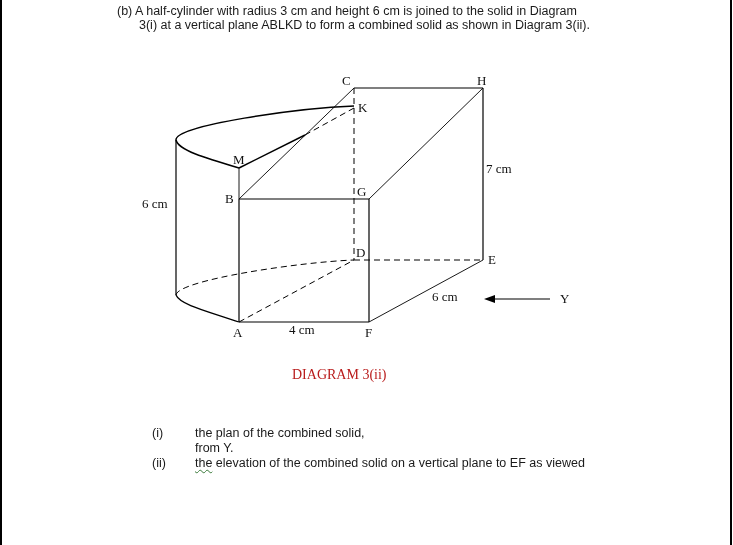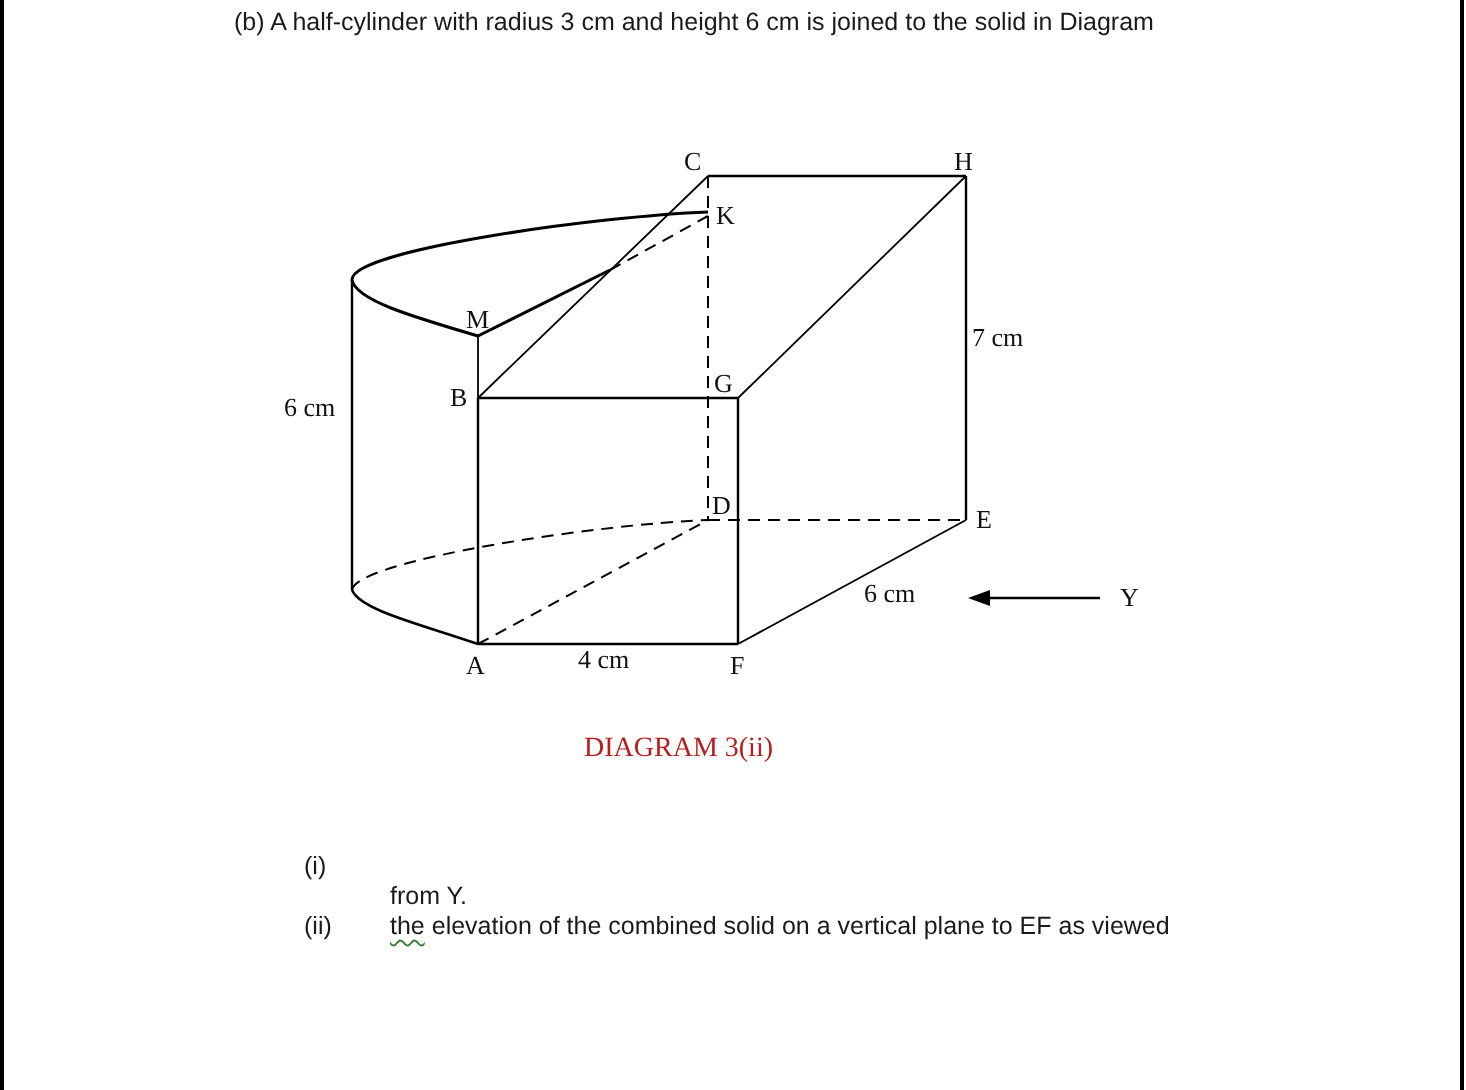--- a/index.html
+++ b/index.html
@@ -25,20 +25,21 @@
 
 <div class="page">
   <div class="border-left"></div>
   <div class="border-right"></div>
 
   <div class="intro sans">
     <div class="line">
       <span>(b)</span>
       <span>A half-cylinder with radius 3 cm and height 6 cm is joined to the solid in Diagram</span>
     </div>
+    <div class="line indent">3(i) at a vertical plane ABLKD to form a combined solid as shown in Diagram 3(ii).</div>
   </div>
 
   <svg class="diagram" width="733" height="545" viewBox="0 0 733 545">
     <g stroke="#000" fill="none" stroke-width="1.2">
 
       <line x1="239" y1="199" x2="369" y2="199"></line>
       <line x1="239" y1="199" x2="239" y2="322"></line>
       <line x1="239" y1="322" x2="369" y2="322"></line>
       <line x1="369" y1="199" x2="369" y2="322"></line>
 
@@ -83,20 +84,21 @@
     <text class="lbl" x="432" y="301">6 cm</text>
     <text class="lbl" x="486" y="173">7 cm</text>
     <text class="lbl" x="560" y="303">Y</text>
   </svg>
 
   <div class="caption">DIAGRAM 3(ii)</div>
 
   <div class="task sans">
     <div class="row">
       <span class="num">(i)</span>
+      <span>the plan of the combined solid,</span>
     </div>
     <div class="row cont">from Y.</div>
     <div class="row">
       <span class="num">(ii)</span>
       <span><span class="squiggle">the</span><span> elevation of the combined solid on a vertical plane to EF as viewed</span></span>
     </div>
   </div>
 </div>
 
 </body></html>

